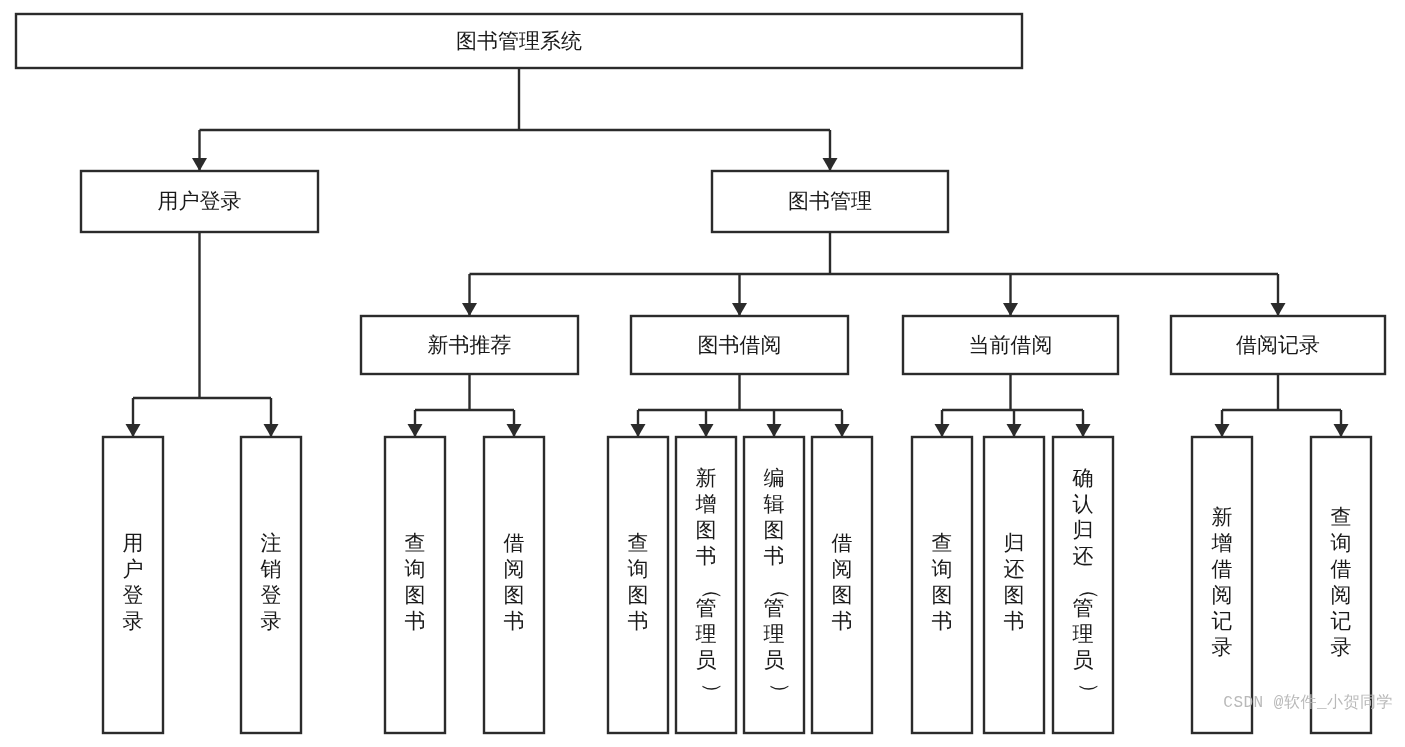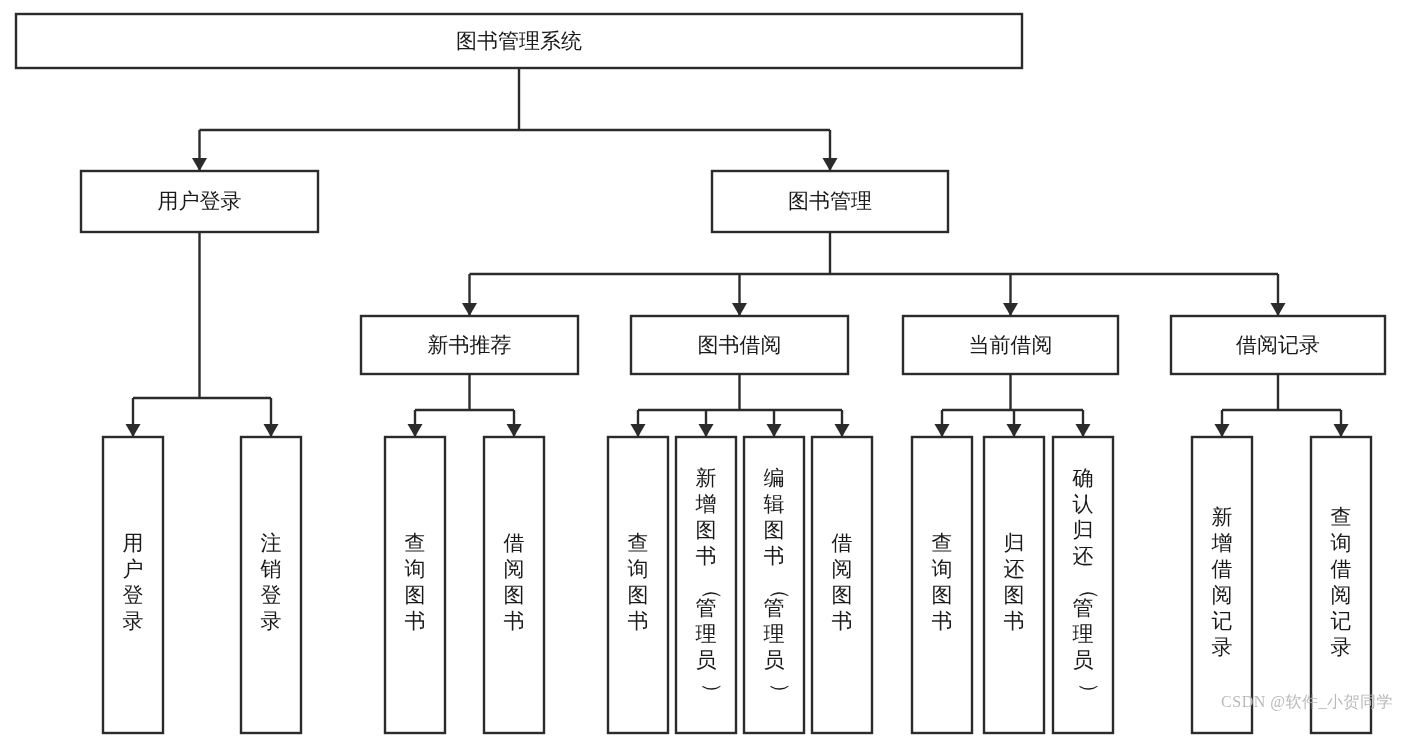--- a/index.html
+++ b/index.html
@@ -52,21 +52,21 @@
   .node-label-v {
     font-family: "Liberation Sans", "DejaVu Sans", sans-serif;
     font-size: 21px;
     fill: #1a1a1a;
     text-anchor: middle;
   }
   .watermark {
     position: absolute;
     right: 12px;
     bottom: 8px;
-    font-family: Liberation Serif, serif;
+    font-family: Liberation Mono, monospace;
     font-size: 16px;
     color: #b9b9b9;
     letter-spacing: 0.5px;
     white-space: nowrap;
     pointer-events: none;
     margin-top: 10px;
   }
 </style>
 </head>
 <body>

